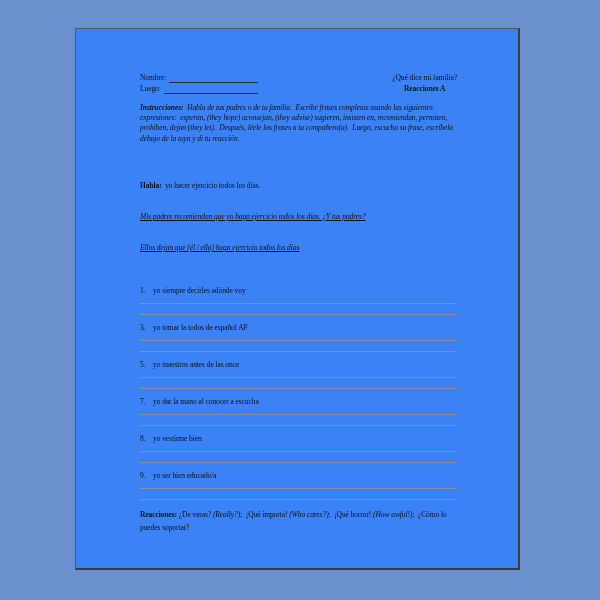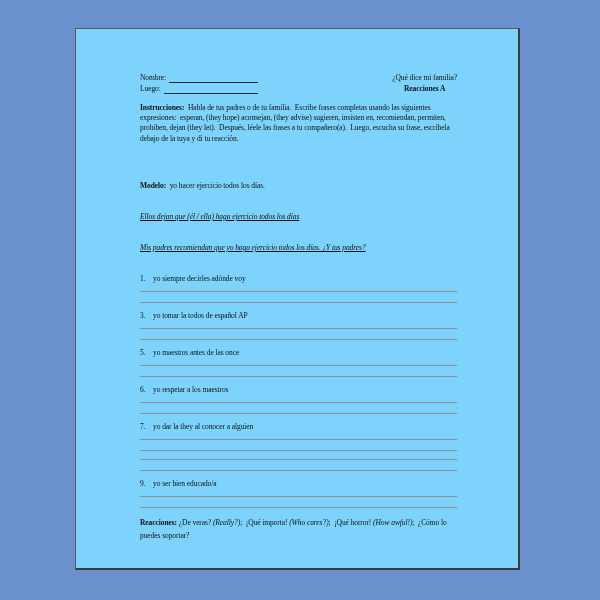--- a/index.html
+++ b/index.html
@@ -39,53 +39,54 @@
   .field-row { display: flex; align-items: flex-end; line-height: 11px; height: 11px; }
   .field-label { white-space: nowrap; margin-right: 3px; }
   .field-blank { flex: 1; border-bottom: 1px solid #2b2b2b; height: 9px; }
   .header-right { text-align: center; line-height: 11px; }
 
   .instructions {
     margin: 9px 0 16px 0;
     line-height: 10.2px;
     white-space: pre-wrap;
     width: 317px;
+    font-style: italic;
   }
   .model {
     margin: 3px 0 0 0;
     line-height: 10.4px;
     white-space: pre-wrap;
     width: 317px;
   }
   .model-example {
     display: block;
     font-style: italic;
     text-decoration: underline;
   }
 
-  .items-list { margin-top: 0; }
+  .items-list { margin-top: 12px; }
   .item { margin-bottom: 8px; }
   .item-text { line-height: 10px; }
   .item-num { display: inline-block; width: 13px; }
   .answer-line { height: 0; border-bottom: 1px solid #8f8f8f; }
   .answer-line.l1 { margin-top: 7px; }
   .answer-line.l2 { margin-top: 10px; }
 
   .reactions {
     margin: 0;
     line-height: 13px;
     white-space: pre-wrap;
     width: 317px;
   }
 </style>
 </head>
 <body>
 
 <div class="page-bg" style="background: rgb(106, 144, 206);">
-  <div class="paper" style="background: #7dd3fc;">
+  <div class="paper" style="background: #3b82f6;">
 
     <div class="header">
       <div class="header-left">
         <div class="field-row">
           <span class="field-label">Nombre:</span>
           <span class="field-blank"></span>
         </div>
         <div class="field-row">
           <span class="field-label">Luego:</span>
           <span class="field-blank"></span>
@@ -93,23 +94,23 @@
       </div>
       <div class="header-right">
         <div>¿Qué dice mi familia?</div>
         <div class="b">Reacciones A</div>
       </div>
     </div>
 
     <p class="instructions"><span class="b">Instrucciones:</span><span>  Habla de tus padres o de tu familia.  Escribe frases completas usando las siguientes expresiones:  esperan, (they hope) aconsejan, (they advise) sugieren, insisten en, recomiendan, permiten, prohiben, dejan (they let).  Después, léele las frases a tu compañero(a).  Luego, escucha su frase, escríbela debajo de la tuya y di tu reacción.</span></p>
 
     <div class="model">
-      <div><span class="b">Modelo:</span><span>  yo hacer ejercicio todos los días.</span></div>
+      <div><span class="b">Habla:</span><span>  yo hacer ejercicio todos los días.</span></div>
+      <span class="model-example">Mis padres recomiendan que yo haga ejercicio todos los días. ¿Y tus padres?</span>
       <span class="model-example">Ellos dejan que (él / ella) haga ejercicio todos los días</span>
-      <span class="model-example">Mis padres recomiendan que yo haga ejercicio todos los días. ¿Y tus padres?</span>
     </div>
 
     <div class="items-list">
   <div class="item">
     <div class="item-text"><span class="item-num">1.</span><span>yo siempre decirles adónde voy</span></div>
     <div class="answer-line l1"></div>
     <div class="answer-line l2"></div>
   </div>
 
 
@@ -119,33 +120,29 @@
     <div class="answer-line l2"></div>
   </div>
 
 
   <div class="item">
     <div class="item-text"><span class="item-num">5.</span><span>yo maestros antes de las once</span></div>
     <div class="answer-line l1"></div>
     <div class="answer-line l2"></div>
   </div>
 
+
   <div class="item">
-    <div class="item-text"><span class="item-num">6.</span><span>yo respetar a los maestros</span></div>
+    <div class="item-text"><span class="item-num">7.</span><span>yo dar la mano al conocer a escucha</span></div>
     <div class="answer-line l1"></div>
     <div class="answer-line l2"></div>
   </div>
 
   <div class="item">
-    <div class="item-text"><span class="item-num">7.</span><span>yo dar la they al conocer a alguien</span></div>
-    <div class="answer-line l1"></div>
-    <div class="answer-line l2"></div>
-  </div>
-
-  <div class="item">
+    <div class="item-text"><span class="item-num">8.</span><span>yo vestirme bien</span></div>
     <div class="answer-line l1"></div>
     <div class="answer-line l2"></div>
   </div>
 
   <div class="item">
     <div class="item-text"><span class="item-num">9.</span><span>yo ser bien educado/a</span></div>
     <div class="answer-line l1"></div>
     <div class="answer-line l2"></div>
   </div>
 </div>

